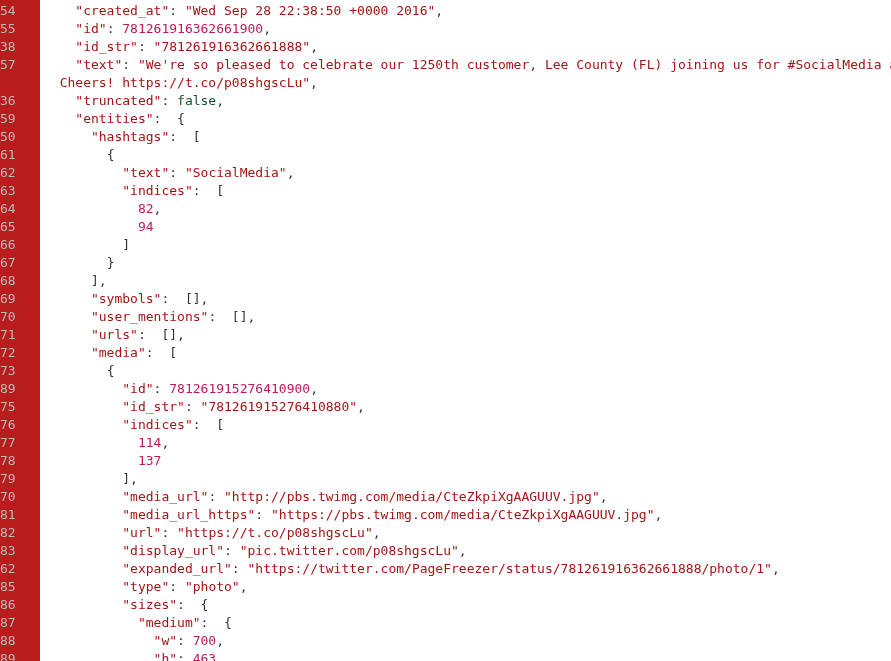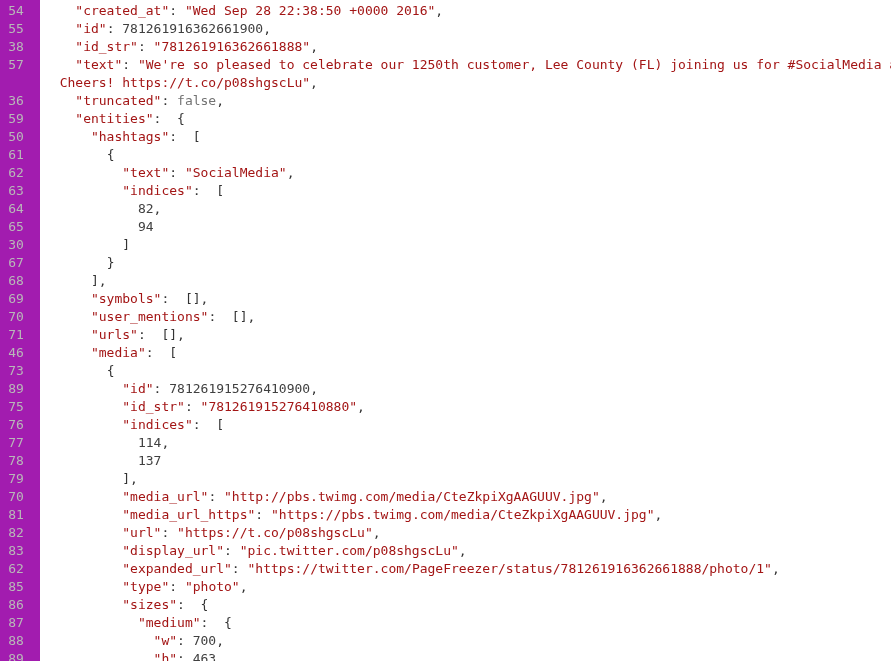--- a/index.html
+++ b/index.html
@@ -14,71 +14,71 @@
     height: 661px;
   }
   .editor {
     display: flex;
     width: 100%;
     height: 100%;
   }
   .gutter {
     width: 40px;
     flex-shrink: 0;
-    background: #a21caf;
-    text-align: center;
+    background: #b91c1c;
+    text-align: left;
     padding-right: 8px;
     padding-top: 2px;
     color: #b8b8b8;
     user-select: none;
   }
   .gutter .ln {
     height: 18px;
   }
   .code {
     flex: 1;
     padding-top: 2px;
     padding-left: 4px;
     white-space: pre;
     color: #333;
   }
   .code .row {
     height: 18px;
   }
   .key { color: #a31515; }      
   .str { color: #a31515; }      
-  .num { color: #404040; }      
-  .bool { color: #737373; }     
+  .num { color: #be185d; }      
+  .bool { color: #14532d; }     
   .pun { color: #333; }         
 </style>
 </head>
 <body>
 
 <div class="editor">
   <div class="gutter" id="gutter">
       <div class="ln">54</div>
       <div class="ln">55</div>
       <div class="ln">38</div>
       <div class="ln">57</div>
       <div class="ln"></div>
       <div class="ln">36</div>
       <div class="ln">59</div>
       <div class="ln">50</div>
       <div class="ln">61</div>
       <div class="ln">62</div>
       <div class="ln">63</div>
       <div class="ln">64</div>
       <div class="ln">65</div>
-      <div class="ln">30</div>
+      <div class="ln">66</div>
       <div class="ln">67</div>
       <div class="ln">68</div>
       <div class="ln">69</div>
       <div class="ln">70</div>
       <div class="ln">71</div>
-      <div class="ln">46</div>
+      <div class="ln">72</div>
       <div class="ln">73</div>
       <div class="ln">89</div>
       <div class="ln">75</div>
       <div class="ln">76</div>
       <div class="ln">77</div>
       <div class="ln">78</div>
       <div class="ln">79</div>
       <div class="ln">70</div>
       <div class="ln">81</div>
       <div class="ln">82</div>

